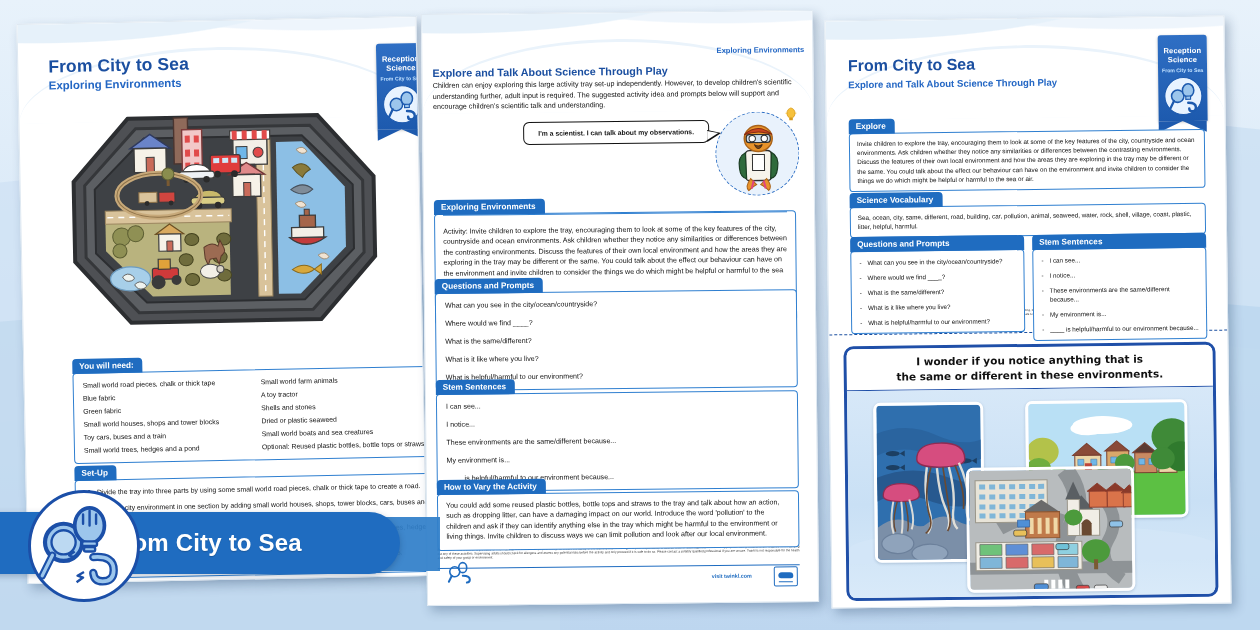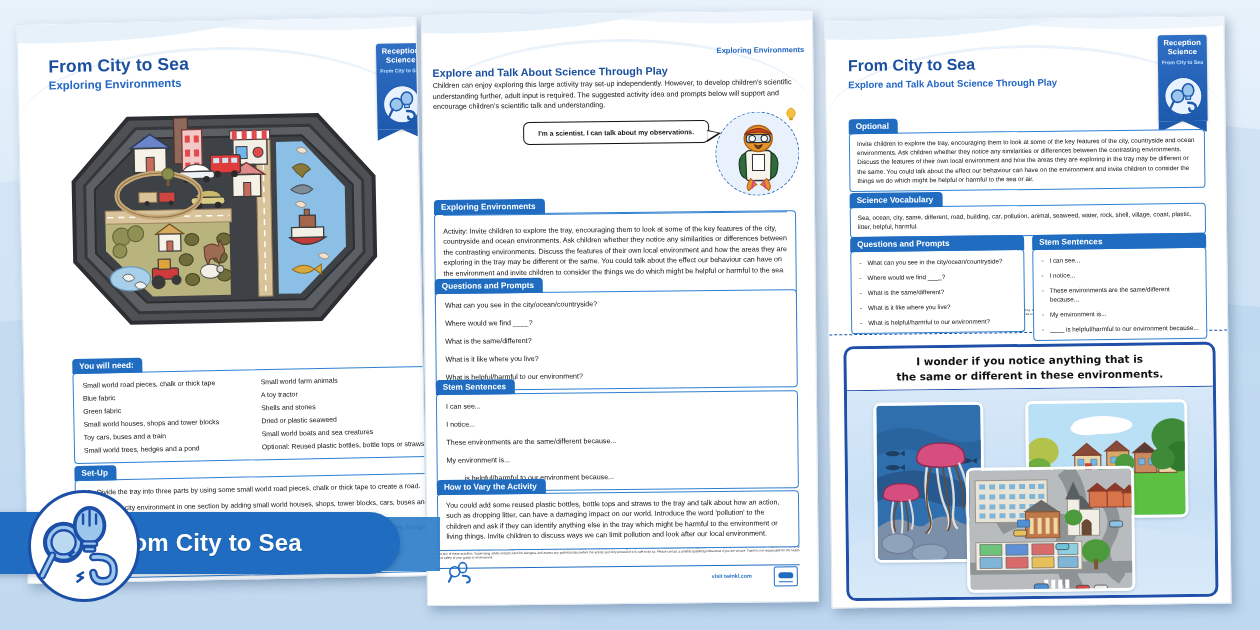--- a/index.html
+++ b/index.html
@@ -79,21 +79,21 @@
   }
   .ribbon::after {
     content:""; position:absolute; left:0; bottom:-11px;
     border-left: 24.5px solid #1d5aae; border-right: 24.5px solid #1d5aae;
     border-bottom: 11px solid transparent;
   }
   .ribbon .rb-l1, .ribbon .rb-l2 {
     display:block; font-size: 7.6px; font-weight: bold; line-height: 9px;
     letter-spacing: .1px;
   }
-  .ribbon .rb-l1 { margin-top: 3px; }
+  .ribbon .rb-l1 { margin-top: 11px; }
   .ribbon .rb-curve {
     display:block; font-size: 5.2px; font-weight: bold; margin-top: 3px; color:#bfe0ff;
   }
   .ribbon .rb-emblem {
     position:absolute; left:50%; bottom: 6px; transform: translateX(-50%);
     width: 38px; height: 38px; border-radius: 50%;
     background: #e8f3ff; border: 1.6px solid #1d5aae;
   }
 
   
@@ -620,21 +620,21 @@
           <circle cx="13" cy="19" r="6.5" fill="#9cc6ec" stroke="#1d5aae" stroke-width="1.6"></circle>
           <line x1="9" y1="24" x2="5" y2="32" stroke="#1d5aae" stroke-width="2.4" stroke-linecap="round"></line>
           <ellipse cx="24" cy="13" rx="6" ry="7" fill="#9cc6ec" stroke="#1d5aae" stroke-width="1.6"></ellipse>
           <rect x="21.5" y="19" width="5" height="3.4" fill="#9cc6ec" stroke="#1d5aae" stroke-width="1.2"></rect>
           <path d="M24 26 q8 0 8 5 q0 4 -4 4 q-3 0 -3 -3" fill="none" stroke="#1d5aae" stroke-width="2.6" stroke-linecap="round"></path>
         </svg>
       </span>
     </div>
 
     <div class="p3-sec" style="top:94px;">
-      <div class="tab">Optional</div>
+      <div class="tab">Explore</div>
       <div class="panel">
         <div class="txt">
             <p>Invite children to explore the tray, encouraging them to look at some of the key features of the city, countryside and ocean environments. Ask children whether they notice any similarities or differences between the contrasting environments. Discuss the features of their own local environment and how the areas they are exploring in the tray may be different or the same. You could talk about the effect our behaviour can have on the environment and invite children to consider the things we do which might be helpful or harmful to the sea or air.</p>
           </div>
       </div>
     </div>
 
     <div class="p3-sec" style="top:168px;">
       <div class="tab">Science Vocabulary</div>
       <div class="panel">

